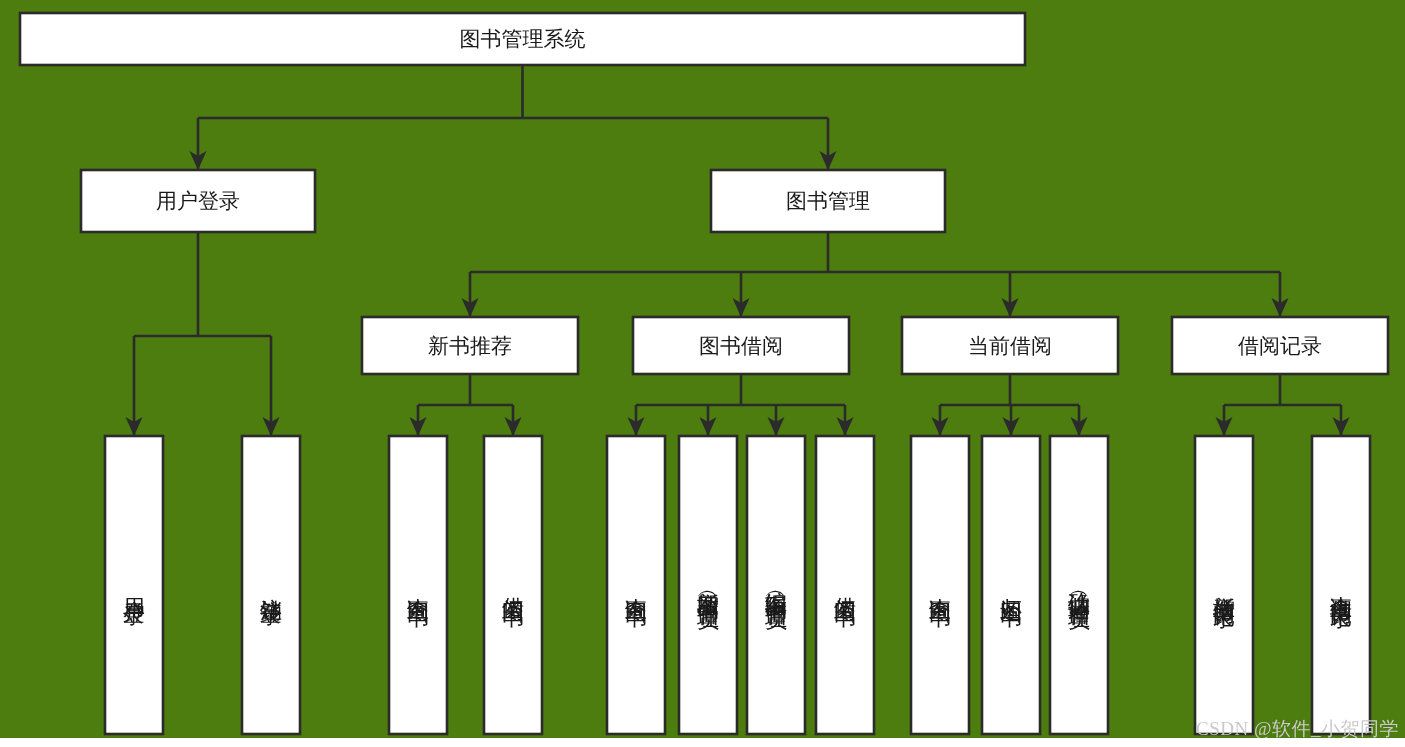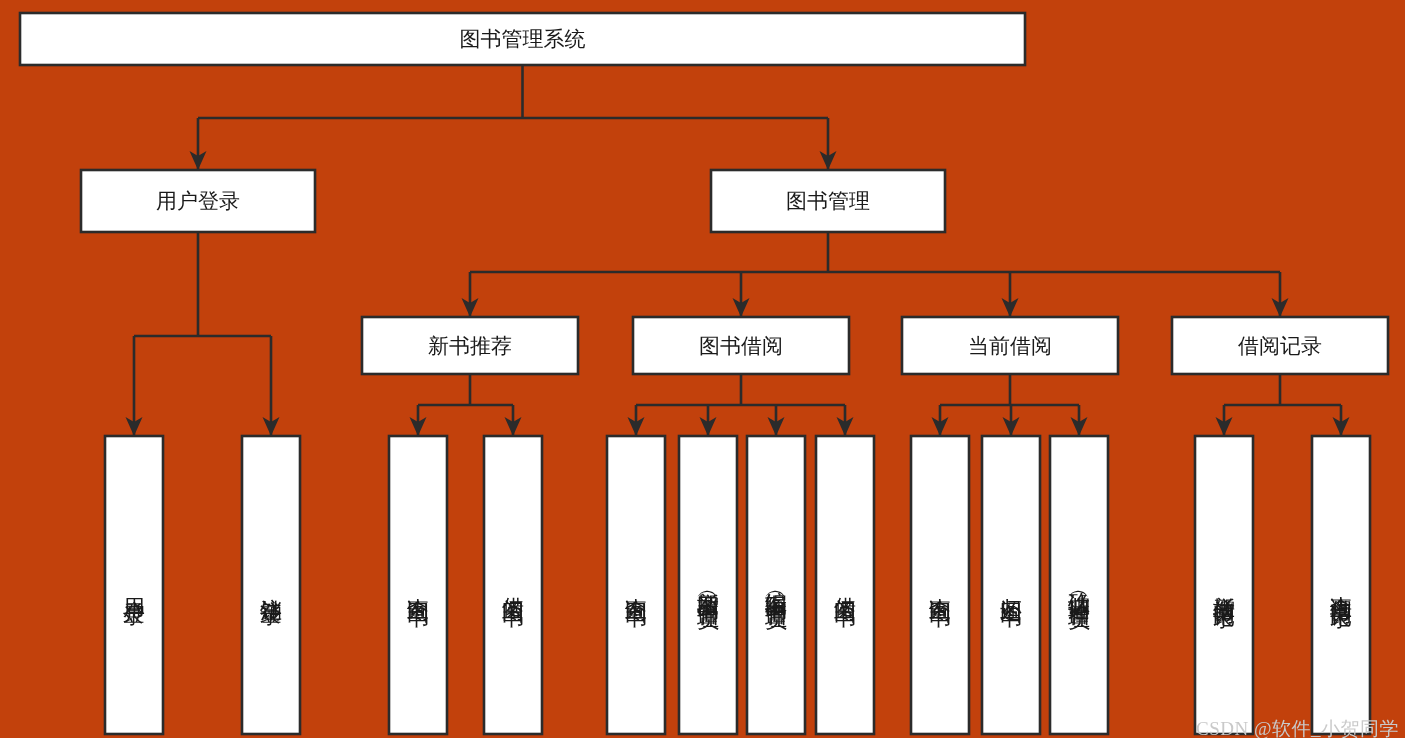--- a/index.html
+++ b/index.html
@@ -7,21 +7,21 @@
     padding: 0;
     background: #ffffff;
   }
   body {
     font-family: "DejaVu Sans", "Liberation Sans", sans-serif;
   }
   #diagram-root {
     position: relative;
     width: 1405px;
     height: 738px;
-    background: #c2410c;
+    background: #4d7c0f;
     overflow: hidden;
   }
   svg#diagram-svg {
     position: absolute;
     left: 0;
     top: 0;
     width: 1405px;
     height: 747px;
   }
   .node-rect {

